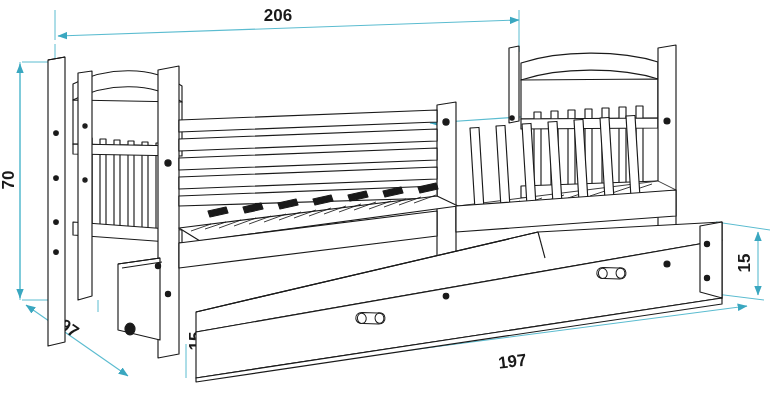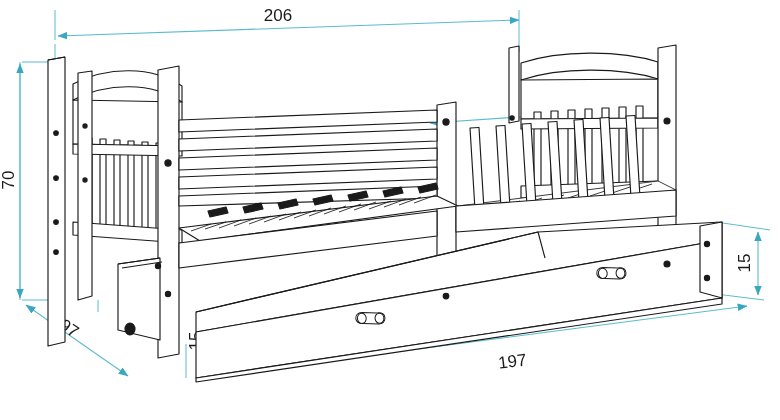--- a/index.html
+++ b/index.html
@@ -1,18 +1,18 @@
 <!DOCTYPE html>
 <html><head>
 <meta charset="utf-8">
 <style>
   html,body{margin:0;padding:0;background:#ffffff;}
   body{width:780px;height:420px;overflow:hidden;
        font-family:"Liberation Sans",sans-serif;}
-  #stage{position:relative;width:780px;height:328px;background:#fff;}
+  #stage{position:relative;width:780px;height:328px;background:#fff;font-weight:bold;}
   #stage svg{position:absolute;left:0;top:0;}
   .dimtxt{font-family:"Liberation Sans",sans-serif;font-size:17px;fill:#1a1a1a;}
 </style>
 </head>
 <body>
 
 <div id="stage">
 
 <svg width="780" height="420" viewBox="0 0 780 420">
   <defs>

